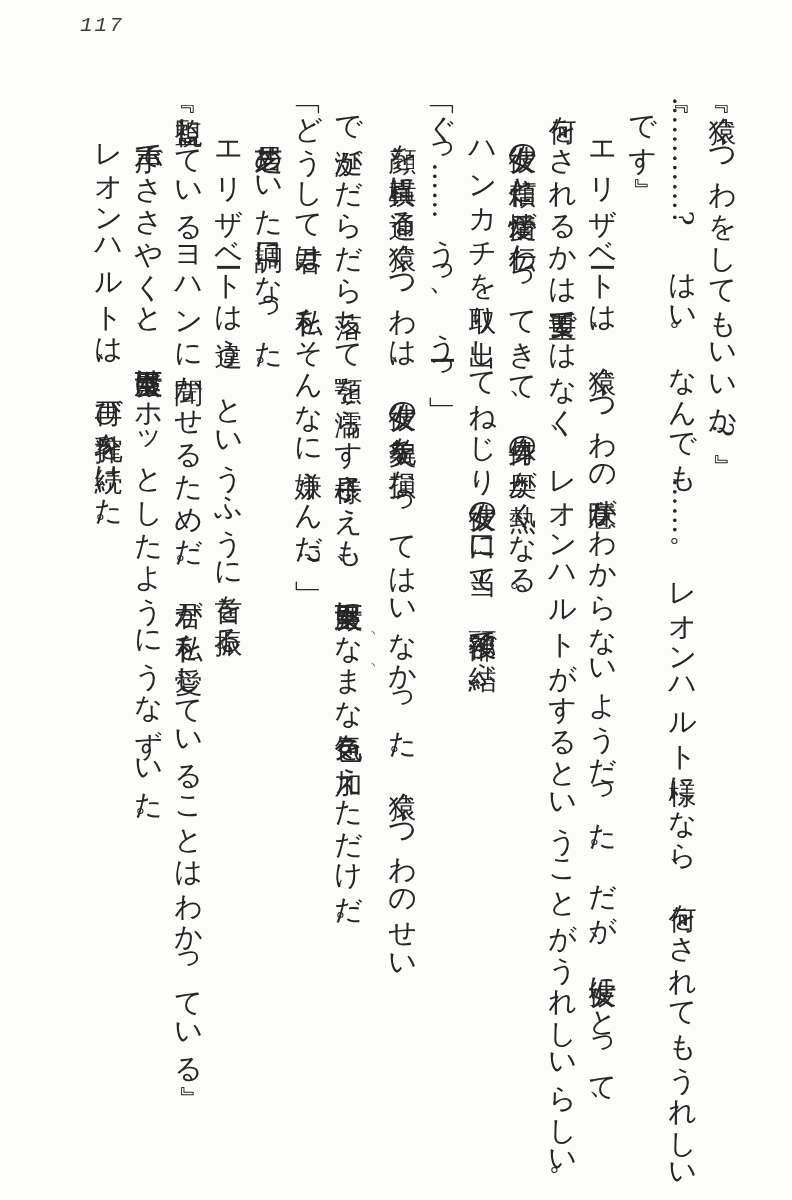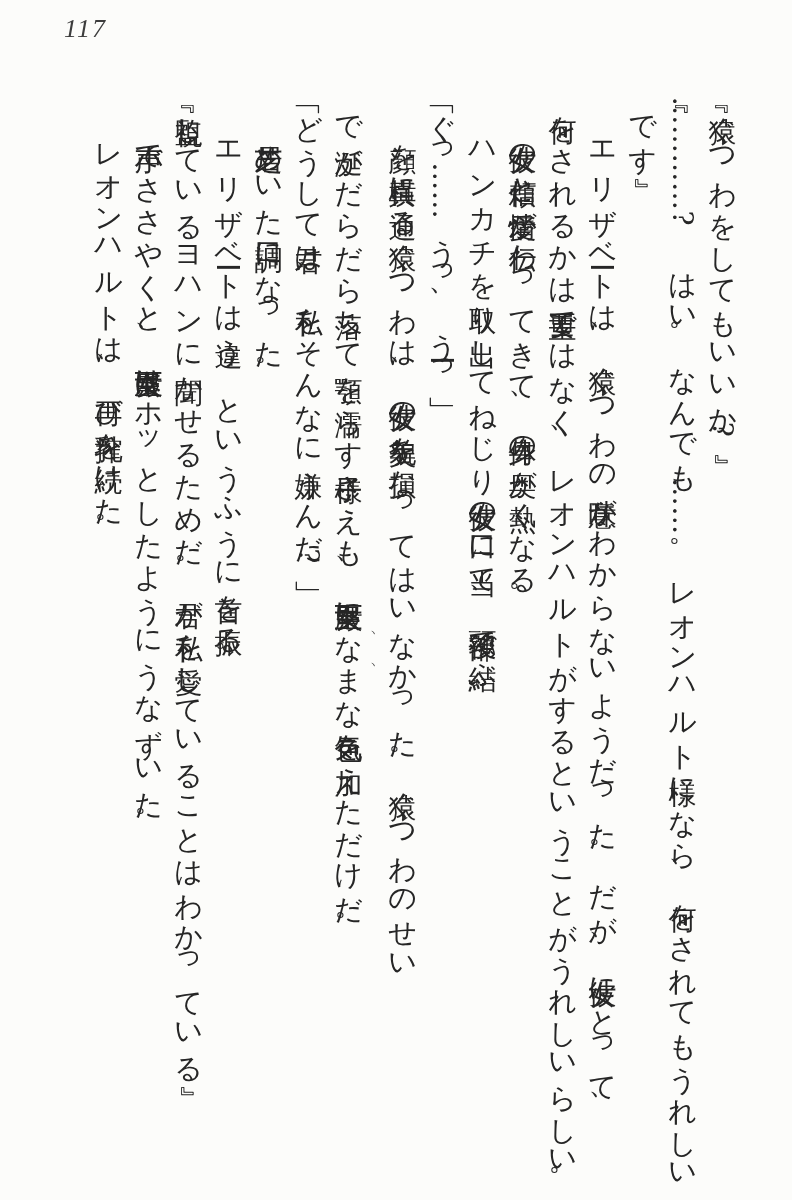--- a/index.html
+++ b/index.html
@@ -14,24 +14,24 @@
   .page {
     position: relative;
     width: 792px;
     height: 1200px;
     background: #fcfcfa;
     overflow: hidden;
   }
   .page-number {
     position: absolute;
     top: 14px;
-    left: 64px;
-    font-family: Liberation Serif, serif;
+    left: 80px;
+    font-family: Liberation Mono, monospace;
     font-style: italic;
-    font-size: 26px;
+    font-size: 21px;
     letter-spacing: 2px;
     color: #3d3d3d;
   }
   .text-block {
     position: absolute;
     top: 96px;
     right: 50px;
     height: 1102px;
     writing-mode: vertical-rl;
     text-orientation: mixed;

